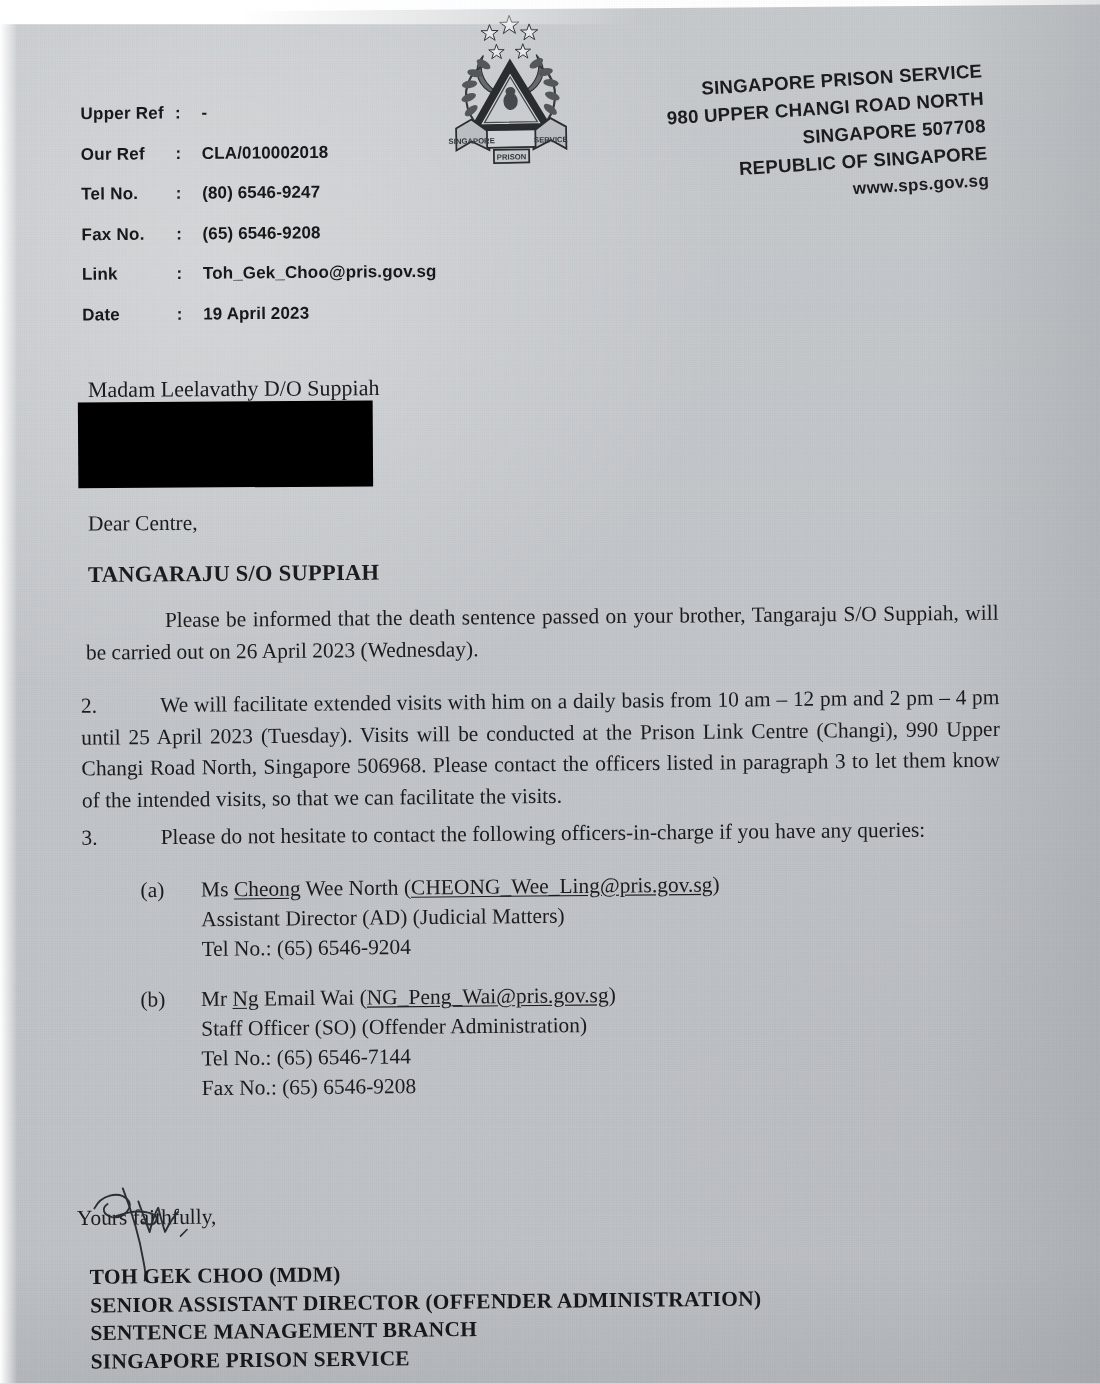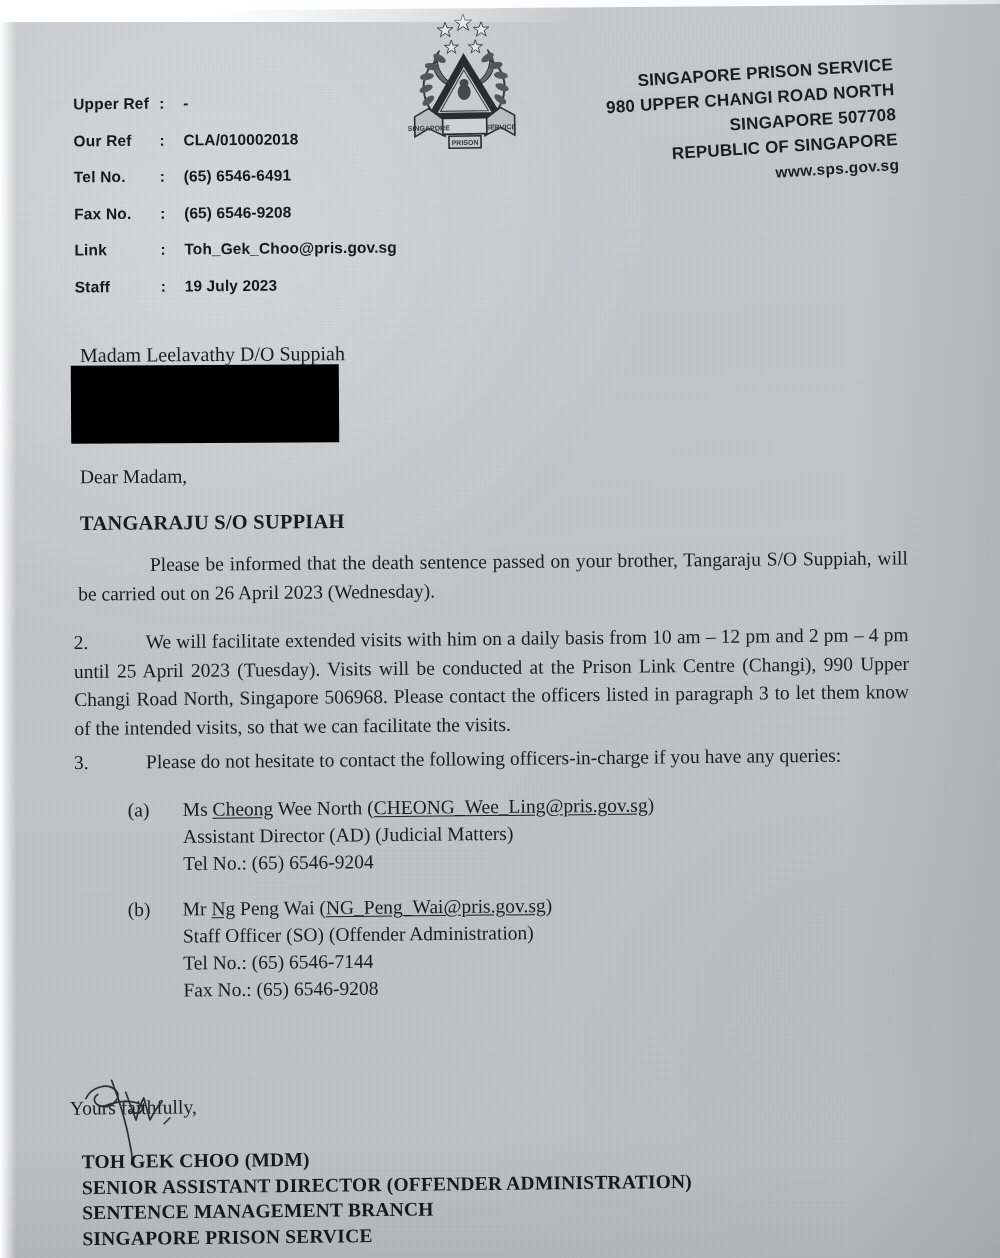--- a/index.html
+++ b/index.html
@@ -270,36 +270,36 @@
         <span class="ref-value">-</span>
       </div>
       <div class="ref-row">
         <span class="ref-label">Our Ref</span>
         <span class="ref-colon">:</span>
         <span class="ref-value">CLA/010002018</span>
       </div>
       <div class="ref-row">
         <span class="ref-label">Tel No.</span>
         <span class="ref-colon">:</span>
-        <span class="ref-value">(65) 6546-6491</span>
+        <span class="ref-value">(80) 6546-9247</span>
       </div>
       <div class="ref-row">
         <span class="ref-label">Fax No.</span>
         <span class="ref-colon">:</span>
         <span class="ref-value">(65) 6546-9208</span>
       </div>
       <div class="ref-row">
         <span class="ref-label">Link</span>
         <span class="ref-colon">:</span>
         <span class="ref-value">Toh_Gek_Choo@pris.gov.sg</span>
       </div>
       <div class="ref-row">
-        <span class="ref-label">Staff</span>
-        <span class="ref-colon">:</span>
-        <span class="ref-value">19 July 2023</span>
+        <span class="ref-label">Date</span>
+        <span class="ref-colon">:</span>
+        <span class="ref-value">19 April 2023</span>
       </div>
     </div>
 
     <svg id="crest" viewBox="0 0 132 148">
       <g fill="none" stroke="#23262a" stroke-width="1.5">
 
         <path d="M42 42 a26 26 0 1 0 48 0 a30 24 0 1 1 -48 0 z" fill="#5d6268" stroke="#23262a" stroke-width="1"></path>
 
         <g fill="#e7e9eb" stroke="#23262a" stroke-width="0.9">
           <polygon points="66,6 68.2,12.2 74.8,12.2 69.4,16.1 71.5,22.4 66,18.5 60.5,22.4 62.6,16.1 57.2,12.2 63.8,12.2"></polygon>
@@ -353,21 +353,21 @@
       <div>SINGAPORE PRISON SERVICE</div>
       <div>980 UPPER CHANGI ROAD NORTH</div>
       <div>SINGAPORE 507708</div>
       <div>REPUBLIC OF SINGAPORE</div>
       <div class="url">www.sps.gov.sg</div>
     </div>
 
     <div class="body-txt" id="addressee">Madam Leelavathy D/O Suppiah</div>
     <div id="redaction"></div>
 
-    <div class="body-txt" id="salutation">Dear Madam,</div>
+    <div class="body-txt" id="salutation">Dear Centre,</div>
     <div class="body-txt" id="subject">TANGARAJU S/O SUPPIAH</div>
 
     <div class="body-txt" id="para1">Please be informed that the death sentence passed on your brother, Tangaraju S/O Suppiah, will be carried out on 26 April 2023 (Wednesday).</div>
 
     <div class="body-txt numbered" id="para2">
       <span class="num">2.</span>
       <span class="txt">We will facilitate extended visits with him on a daily basis from 10 am – 12 pm and 2 pm – 4 pm until 25 April 2023 (Tuesday). Visits will be conducted at the Prison Link Centre (Changi), 990 Upper Changi Road North, Singapore 506968. Please contact the officers listed in paragraph 3 to let them know of the intended visits, so that we can facilitate the visits.</span>
     </div>
 
     <div class="body-txt numbered" id="para3">
@@ -380,21 +380,21 @@
       <div class="lines">
         <div><span>Ms </span><span class="u">Cheong</span><span> Wee North (</span><span class="u">CHEONG_Wee_Ling@pris.gov.sg</span><span>)</span></div>
         <div>Assistant Director (AD) (Judicial Matters)</div>
         <div>Tel No.:  (65) 6546-9204</div>
       </div>
     </div>
 
     <div class="officer" id="officer-b">
       <span class="marker">(b)</span>
       <div class="lines">
-        <div><span>Mr </span><span class="u">Ng</span><span> Peng Wai (</span><span class="u">NG_Peng_Wai@pris.gov.sg</span><span>)</span></div>
+        <div><span>Mr </span><span class="u">Ng</span><span> Email Wai (</span><span class="u">NG_Peng_Wai@pris.gov.sg</span><span>)</span></div>
         <div>Staff Officer (SO) (Offender Administration)</div>
         <div>Tel No.: (65) 6546-7144</div>
         <div>Fax No.: (65) 6546-9208</div>
       </div>
     </div>
 
     <div class="body-txt" id="closing">Yours faithfully,</div>
 
     <svg id="signature" viewBox="0 0 130 105">
       <g fill="none" stroke="#2b2f34" stroke-width="1.7" stroke-linecap="round" stroke-linejoin="round">

